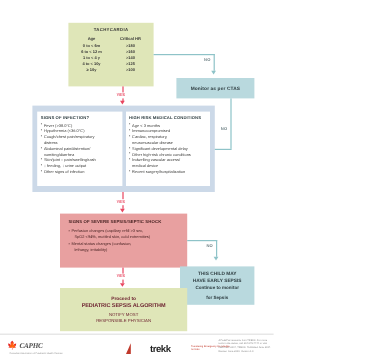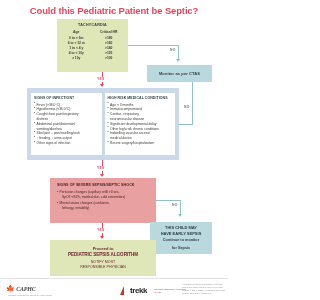--- a/index.html
+++ b/index.html
@@ -221,22 +221,22 @@
   }
   .logo-pedspacs { position: absolute; left: 62px; top: 4px; }
   .pedspacs-text {
     font-size: 10px; font-weight: bold; color: #1f1f1f;
     letter-spacing: -0.5px; line-height: 1;
   }
   .pedspacs-sub {
     font-size: 2.6px; color: #6a6a6a; margin-top: 1.5px; letter-spacing: -0.05px;
   }
   .logo-trekk {
-    position: absolute; left: 120px; top: 7px;
-    display: flex; align-items: center; gap: 6px;
+    position: absolute; left: 105px; top: 7px;
+    display: flex; align-items: center; gap: 16px;
   }
   .trekk-slash {
     width: 0; height: 0;
     border-left: 4px solid transparent;
     border-bottom: 9px solid #c0392b;
   }
   .trekk-text {
     font-size: 8px; font-weight: bold; color: #1f1f1f;
     letter-spacing: -0.4px; line-height: 1;
   }
@@ -247,21 +247,20 @@
   .fineprint {
     position: absolute; left: 182px; top: 4px; width: 44px;
     font-size: 2.1px; color: #8a8a8a; line-height: 1.45;
   }
 </style>
 </head>
 <body>
 
 <div class="poster">
 
-  <div class="title">Could this Pediatric Patient be Septic?</div>
 
   <div class="box box-tachycardia">
     <div class="tachy-head">TACHYCARDIA</div>
     <table class="tachy-table">
       <thead>
         <tr>
           <th class="tachy-col-age">Age</th>
           <th class="tachy-col-hr">Critical HR</th>
         </tr>
       </thead>

